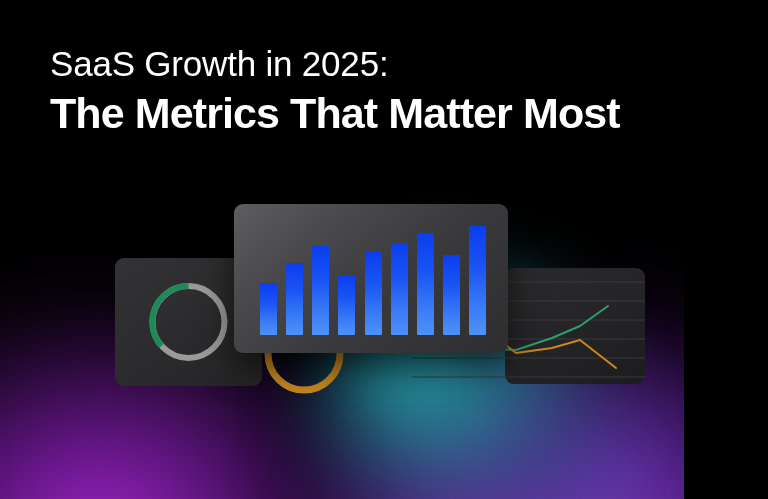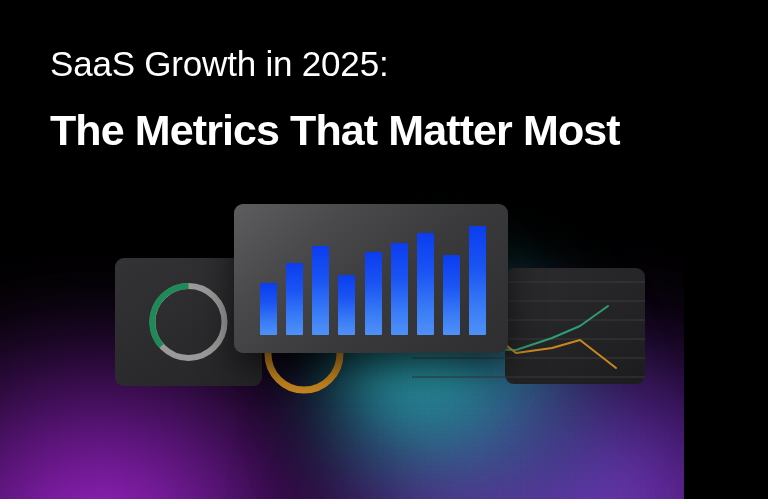--- a/index.html
+++ b/index.html
@@ -118,21 +118,21 @@
     letter-spacing: -0.2px;
     line-height: 1.16;
     white-space: nowrap;
   }
   #headline-line2 {
     color: #ffffff;
     font-size: 43px;
     font-weight: 700;
     letter-spacing: -0.9px;
     line-height: 1.16;
-    margin-top: 21px;
+    margin-top: 4px;
     white-space: nowrap;
   }
 
   
   .card { position: absolute; }
 
   #card-ring {
     left: 115px;
     top: 258px;
     width: 147px;

